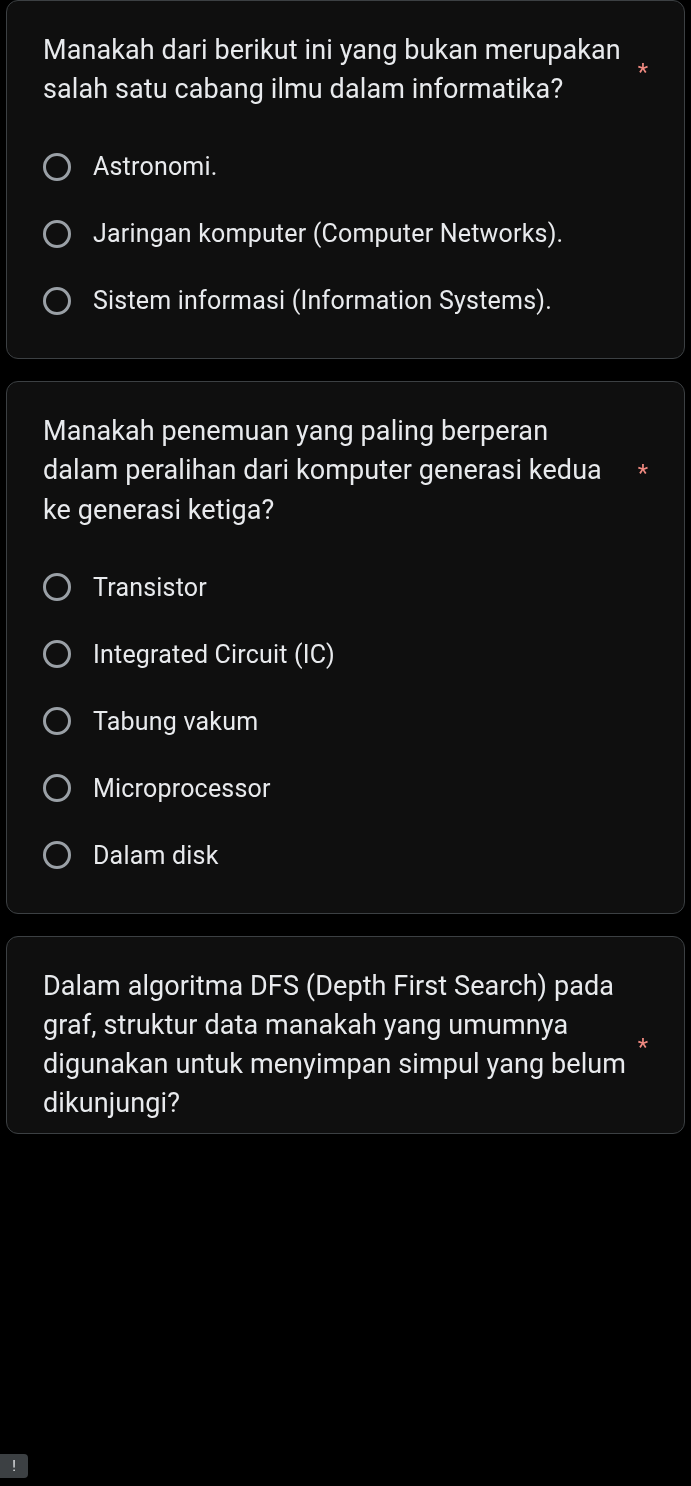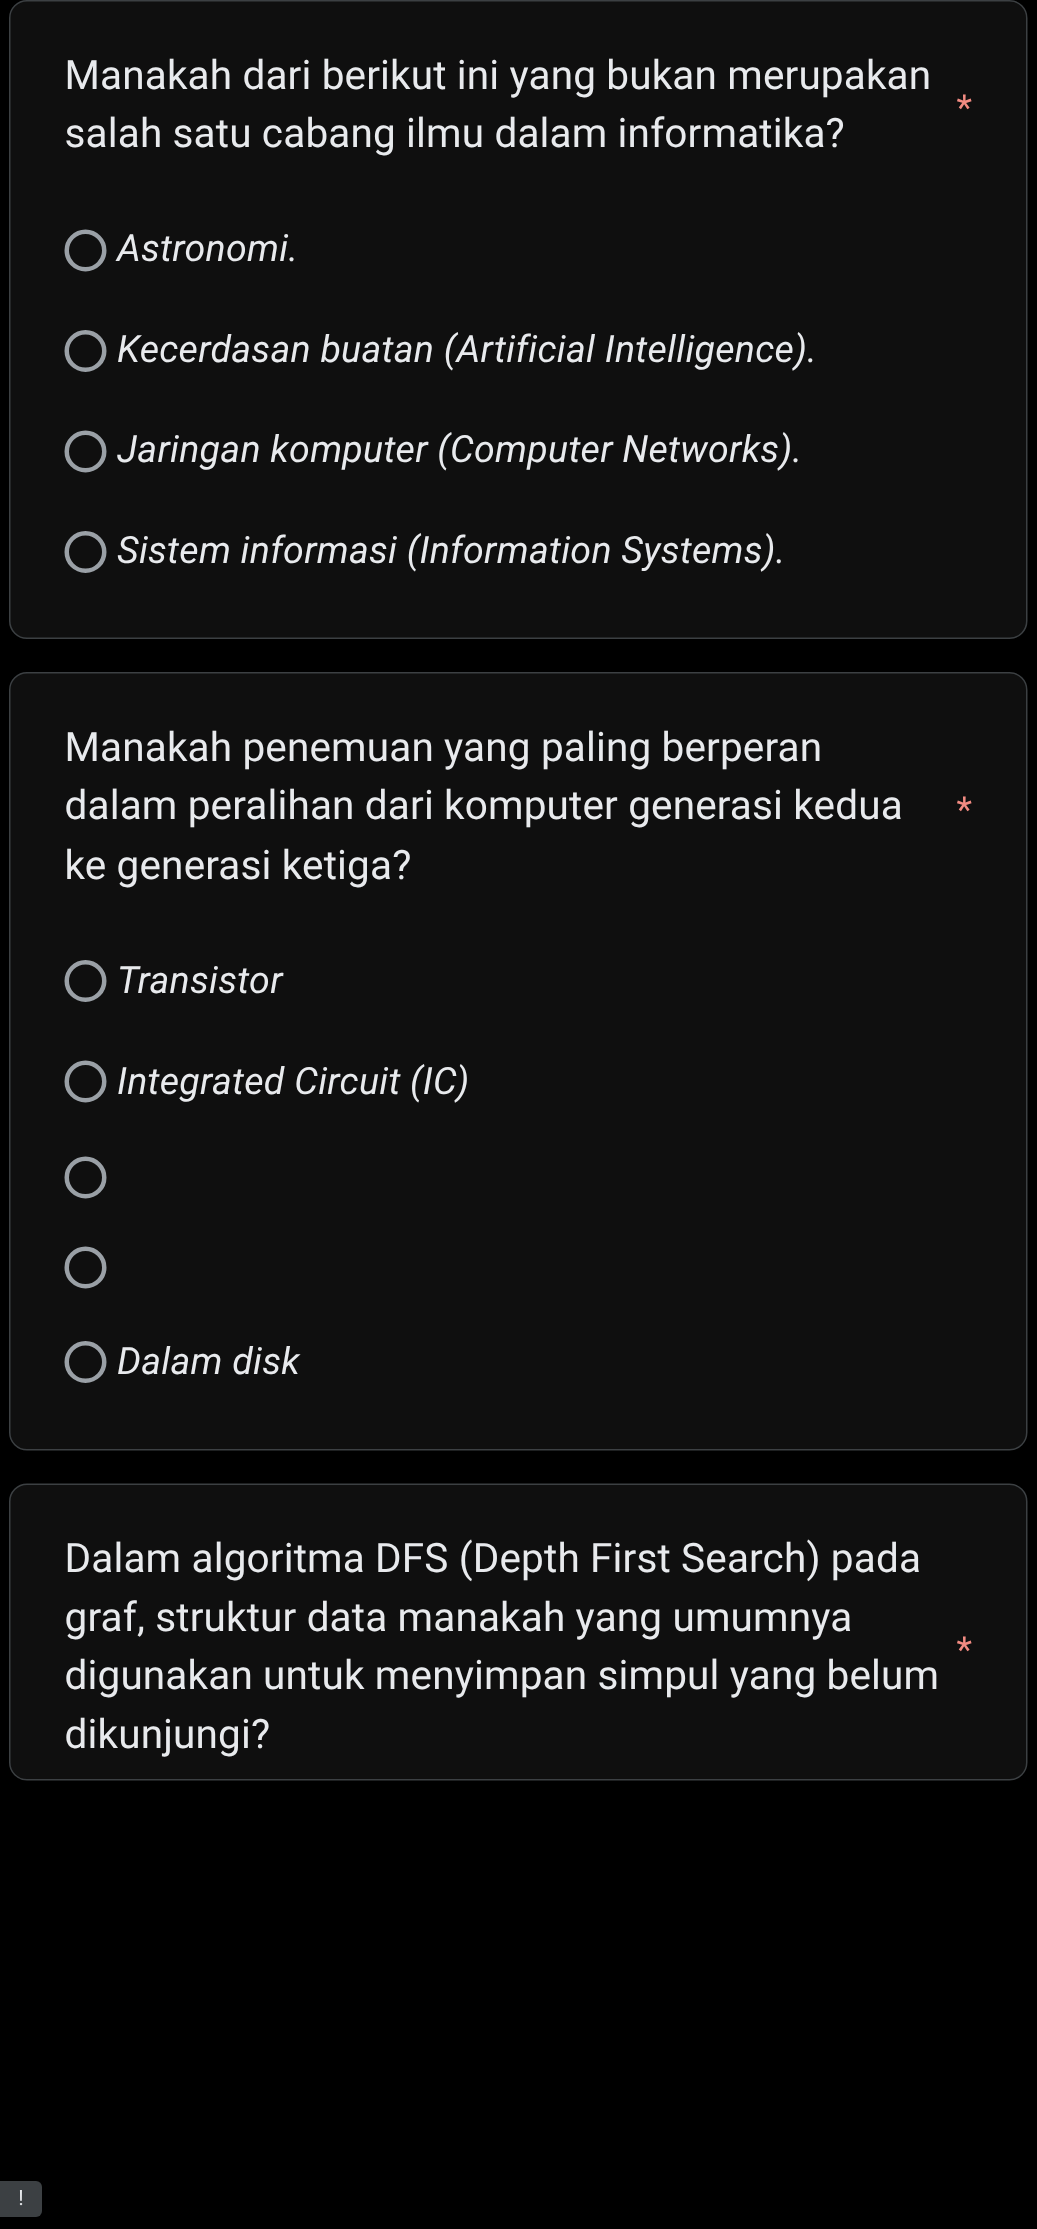--- a/index.html
+++ b/index.html
@@ -33,24 +33,23 @@
   }
   .required {
     color: #f28b82;
     font-size: 24px;
     line-height: 1.2;
     padding-top: 4px;
   }
   .option {
     display: flex;
     align-items: center;
-    gap: 7px;
+    gap: 22px;
     margin-bottom: 32px;
     cursor: pointer;
-    font-style: italic;
   }
   .option:last-child { margin-bottom: 0; }
   .radio {
     width: 28px;
     height: 28px;
     border: 3px solid #9aa0a6;
     border-radius: 50%;
     flex-shrink: 0;
   }
   .option-label {
@@ -81,24 +80,20 @@
   <div class="question-header">
     <div class="question-text">Manakah dari berikut ini yang bukan merupakan salah satu cabang ilmu dalam informatika?</div>
     <div class="required">*</div>
   </div>
   <div class="option">
     <div class="radio"></div>
     <div class="option-label">Astronomi.</div>
   </div>
   <div class="option">
     <div class="radio"></div>
-    <div class="option-label">Kecerdasan buatan (Artificial Intelligence).</div>
-  </div>
-  <div class="option">
-    <div class="radio"></div>
     <div class="option-label">Jaringan komputer (Computer Networks).</div>
   </div>
   <div class="option">
     <div class="radio"></div>
     <div class="option-label">Sistem informasi (Information Systems).</div>
   </div>
 </div>
 
 <div class="card">
   <div class="question-header">
@@ -108,23 +103,25 @@
   <div class="option">
     <div class="radio"></div>
     <div class="option-label">Transistor</div>
   </div>
   <div class="option">
     <div class="radio"></div>
     <div class="option-label">Integrated Circuit (IC)</div>
   </div>
   <div class="option">
     <div class="radio"></div>
+    <div class="option-label">Tabung vakum</div>
   </div>
   <div class="option">
     <div class="radio"></div>
+    <div class="option-label">Microprocessor</div>
   </div>
   <div class="option">
     <div class="radio"></div>
     <div class="option-label">Dalam disk</div>
   </div>
 </div>
 
 <div class="card" style="padding-bottom:10px;">
   <div class="question-header" style="margin-bottom:0;">
     <div class="question-text">Dalam algoritma DFS (Depth First Search) pada graf, struktur data manakah yang umumnya digunakan untuk menyimpan simpul yang belum dikunjungi?</div>

